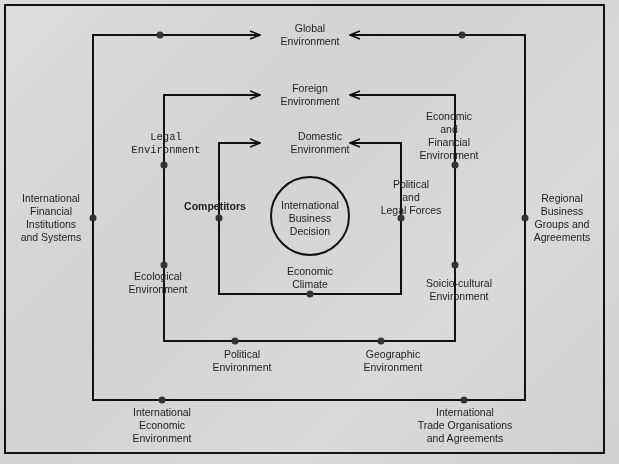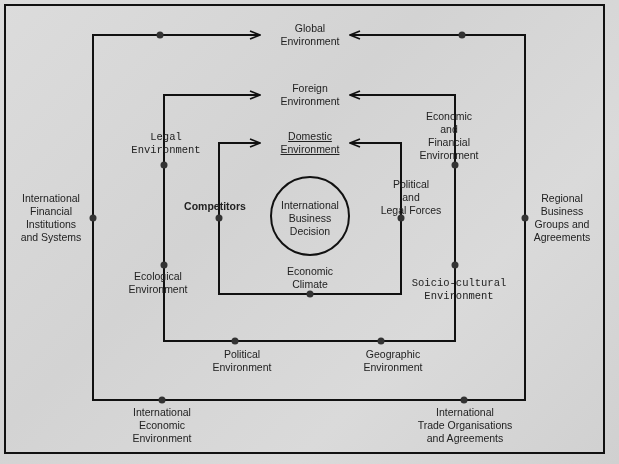--- a/index.html
+++ b/index.html
@@ -72,21 +72,21 @@
       <circle cx="219" cy="218" r="3.5"></circle>
       <circle cx="401" cy="218" r="3.5"></circle>
       <circle cx="310" cy="294" r="3.5"></circle>
     </g>
   </svg>
 
   <div class="lbl" style="left:310px;top:22px;">Global
 Environment</div>
   <div class="lbl" style="left:310px;top:82px;">Foreign
 Environment</div>
-  <div class="lbl" style="left:310px;top:130px;text-decoration:underline;">Domestic
+  <div class="lbl" style="left:320px;top:130px;">Domestic
 Environment</div>
 
   <div class="lbl" style="left:310px;top:199px;">International
 Business
 Decision</div>
 
   <div class="lbl" style="left:215px;top:200px;font-weight:bold;">Competitors</div>
   <div class="lbl" style="left:411px;top:178px;">Political
 and
 Legal Forces</div>
@@ -94,21 +94,21 @@
 Climate</div>
 
   <div class="lbl" style="left:166px;top:131px;font-family:Liberation Mono, monospace;">Legal
 Environment</div>
   <div class="lbl" style="left:449px;top:110px;">Economic
 and
 Financial
 Environment</div>
   <div class="lbl" style="left:158px;top:270px;">Ecological
 Environment</div>
-  <div class="lbl" style="left:459px;top:277px;font-family:Liberation Mono, monospace;">Soicio-cultural
+  <div class="lbl" style="left:459px;top:277px;">Soicio-cultural
 Environment</div>
   <div class="lbl" style="left:242px;top:348px;">Political
 Environment</div>
   <div class="lbl" style="left:393px;top:348px;">Geographic
 Environment</div>
 
   <div class="lbl" style="left:51px;top:192px;">International
 Financial
 Institutions
 and Systems</div>

